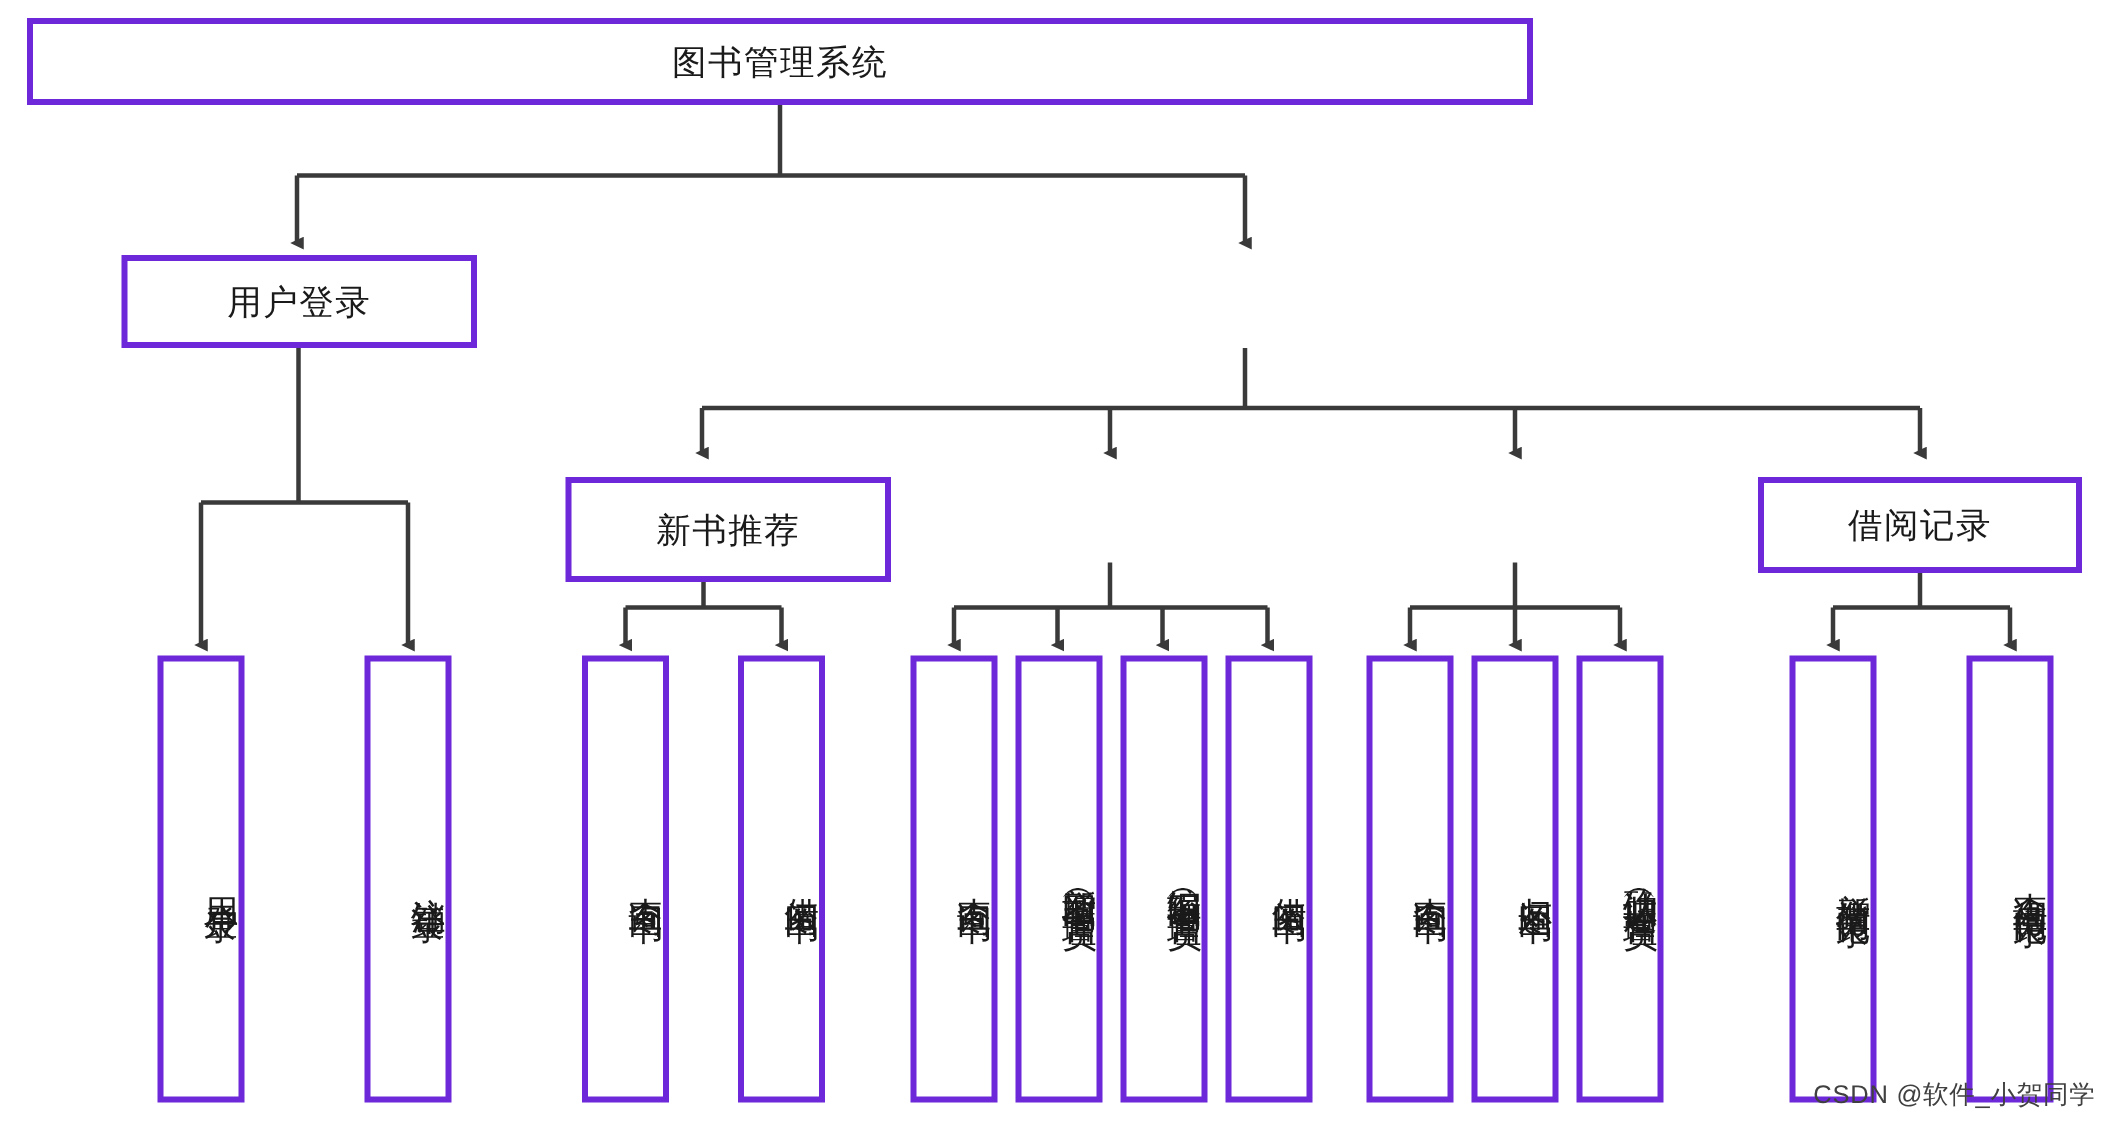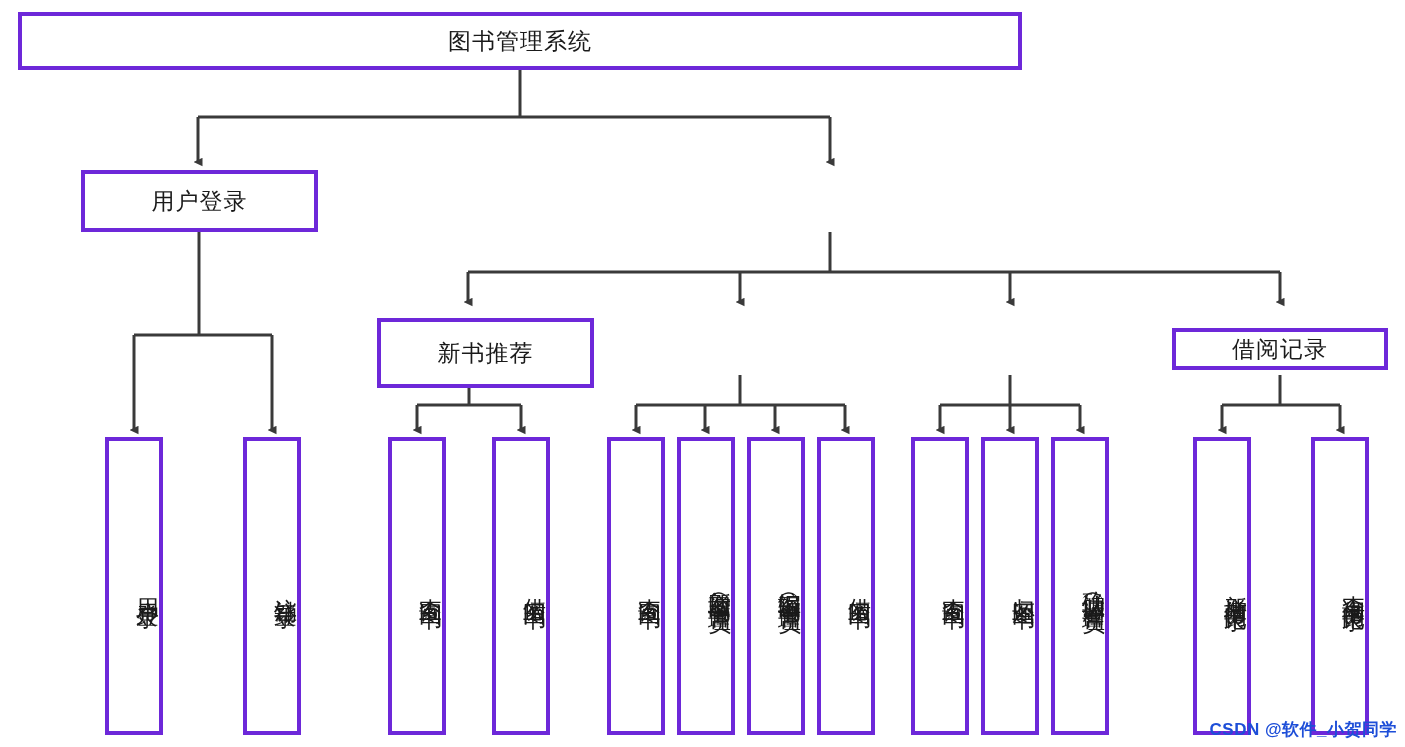--- a/index.html
+++ b/index.html
@@ -53,24 +53,23 @@
   .node.v .vlabel {
     writing-mode: vertical-rl;
     text-orientation: upright;
     display: block;
   }
   #watermark {
     position: absolute;
     right: 8px;
     bottom: 6px;
     font-size: 17px;
-    color: #1d4ed8;
+    color: #404040;
     letter-spacing: 0.5px;
     white-space: nowrap;
-    font-weight: bold;
   }
 </style>
 </head>
 <body>
 
 <div id="canvas">
 
   <svg class="wires" viewBox="0 0 1405 747">
     <defs>
       <marker id="arrow" markerWidth="9" markerHeight="9" refX="4.2" refY="4.5" orient="auto" markerUnits="userSpaceOnUse">
@@ -125,21 +124,21 @@
     <span>图书管理系统</span>
   </div>
 
   <div class="node h" style="left:81px; top:170px; width:237px; height:62px;">
     <span>用户登录</span>
   </div>
 
   <div class="node h" style="left:361px; top:318px; width:217px; height:70px;margin-left:16px;">
     <span>新书推荐</span>
   </div>
-  <div class="node h" style="left:1172px; top:328px; width:216px; height:42px;">
+  <div class="node h" style="left:1172px; top:318px; width:216px; height:64px;">
     <span>借阅记录</span>
   </div>
 
   <div class="node v" style="left:105px; top:437px; width:58px; height:298px;">
     <span class="vlabel">用户登录</span>
   </div>
   <div class="node v" style="left:243px; top:437px; width:58px; height:298px;">
     <span class="vlabel">注销登录</span>
   </div>
 

